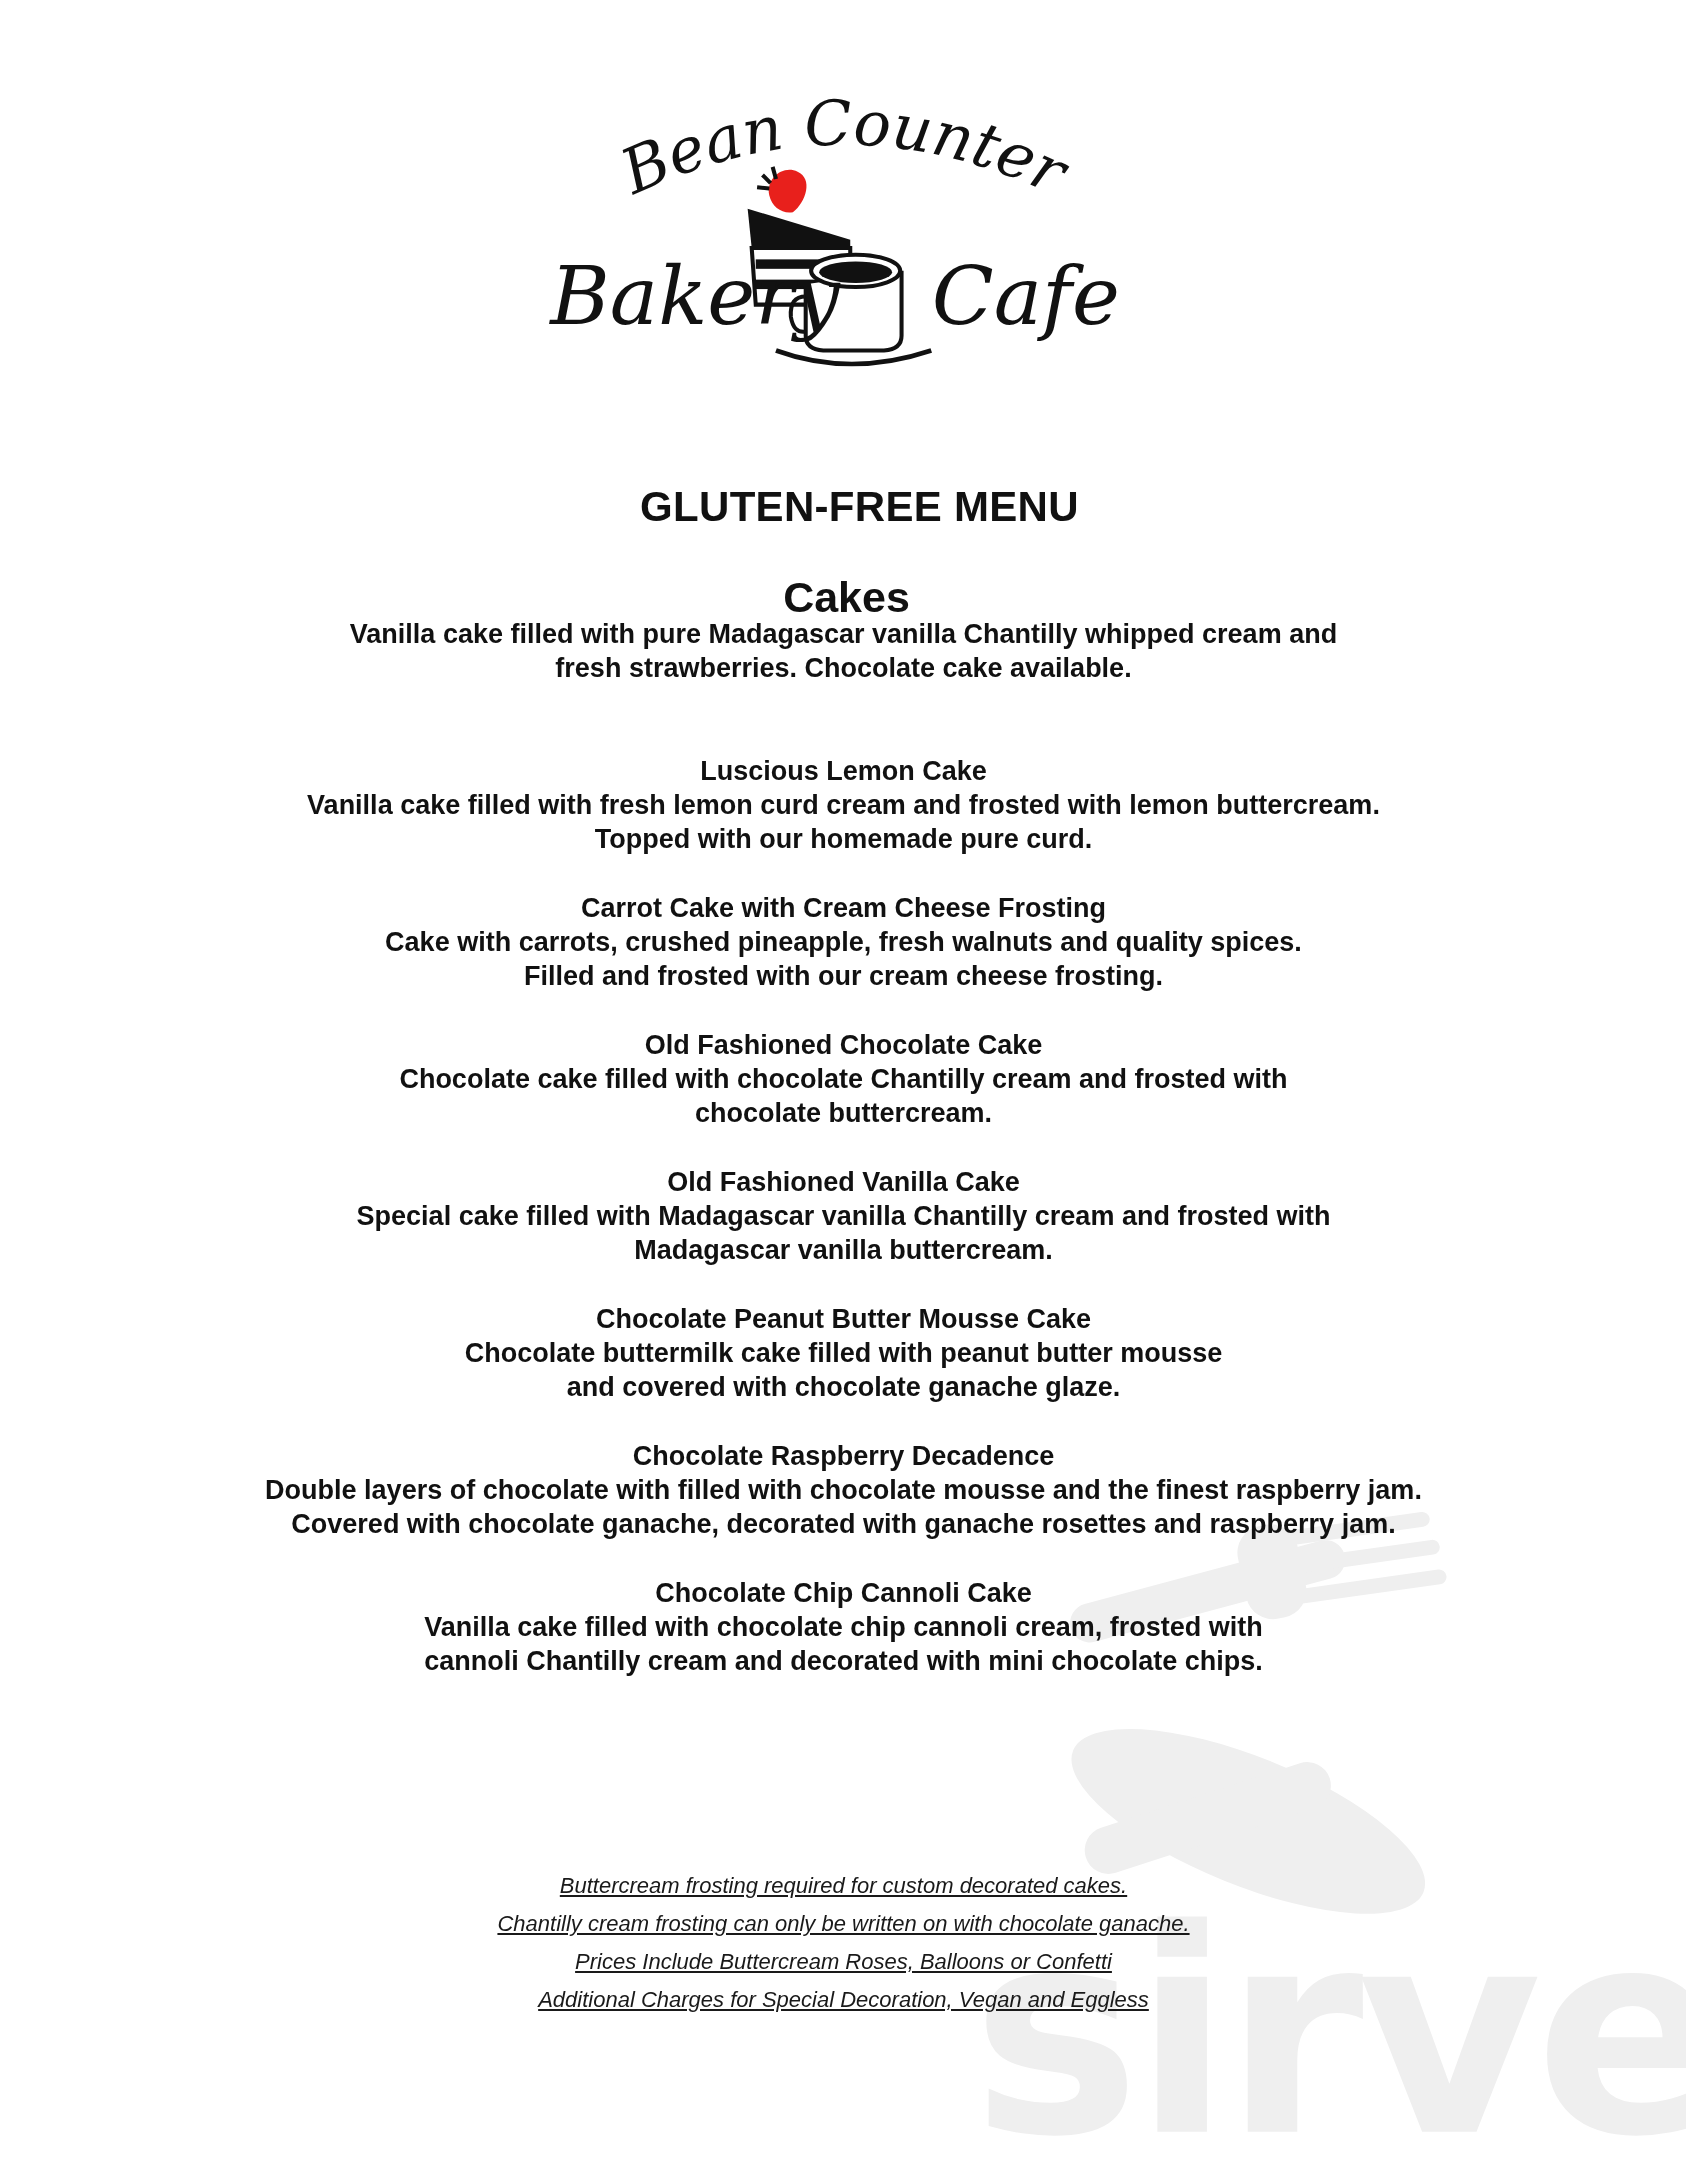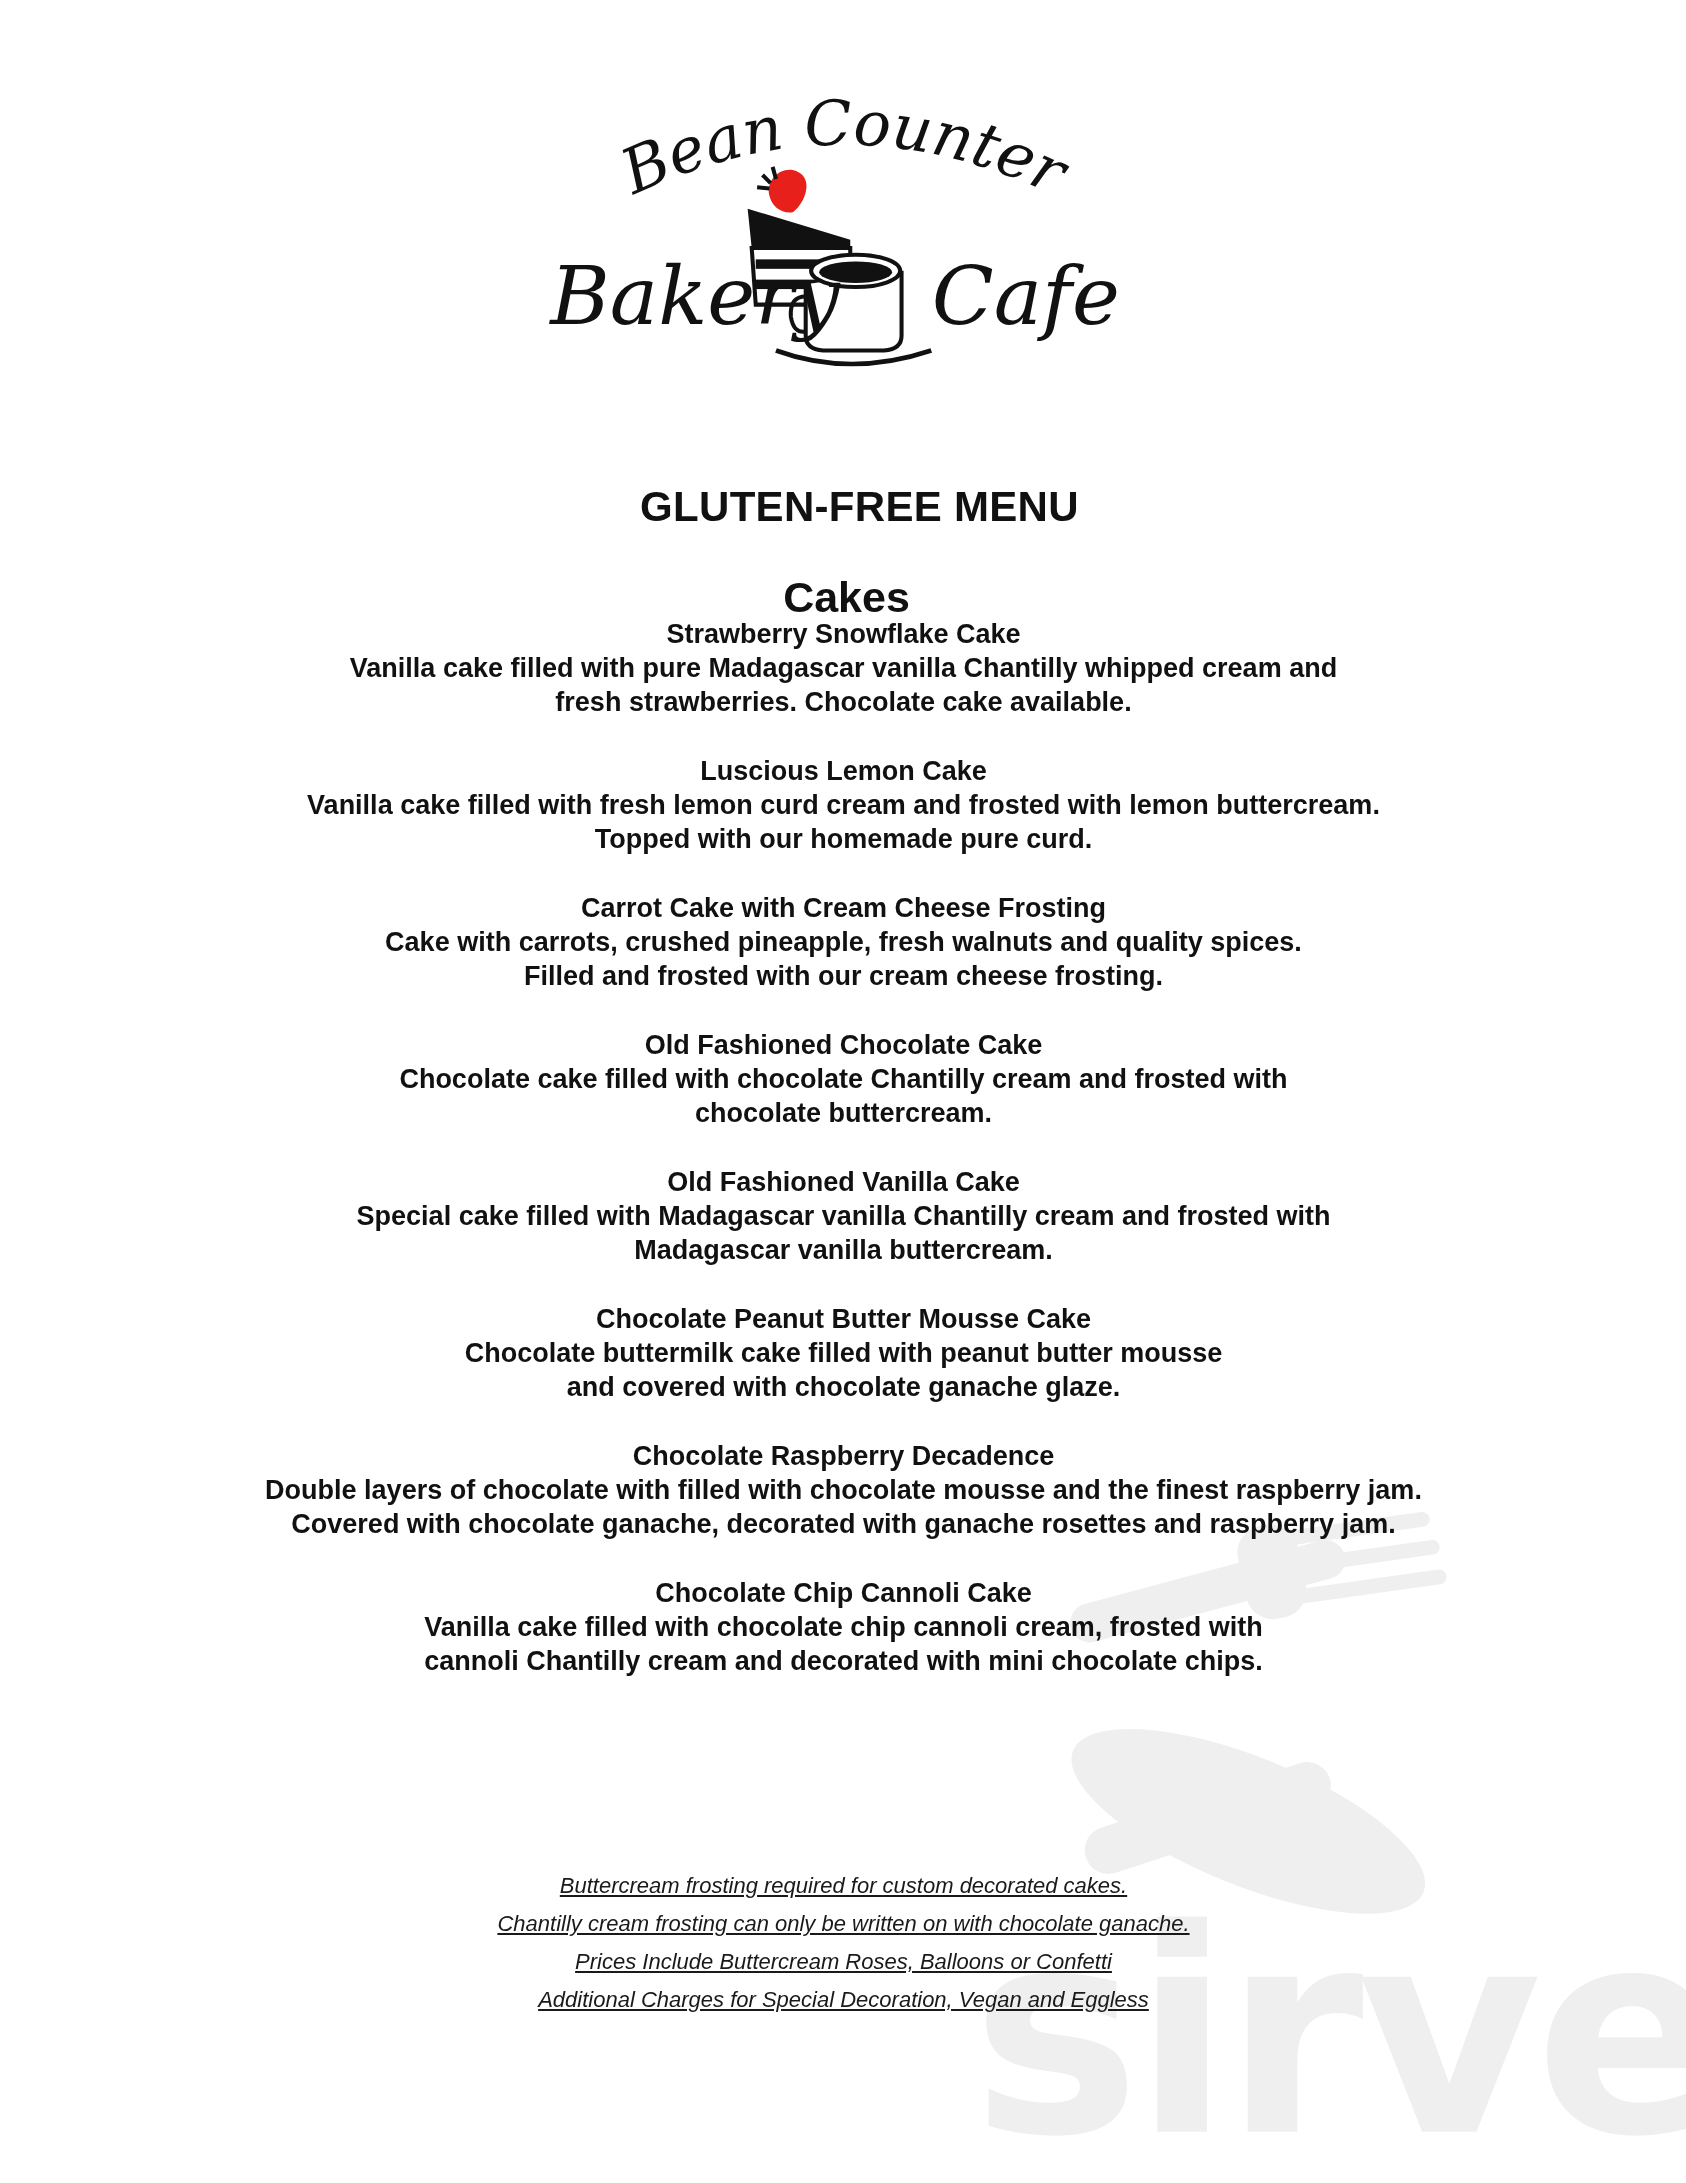--- a/index.html
+++ b/index.html
@@ -76,21 +76,20 @@
     <text class="logo-text" x="730" y="340" text-anchor="middle" font-size="120">Cafe</text>
   </svg>
 </div>
 
 <div class="menu">
   <h1 class="page-title">GLUTEN-FREE MENU</h1>
   <h2 class="section-title">Cakes</h2>
 
   <div class="items">
     <div class="item">
-      <p class="item-name">Strawberry Snowflake Cake</p>
       <p class="item-desc">
         <span>Vanilla cake filled with pure Madagascar vanilla Chantilly whipped cream and</span>
         <span>fresh strawberries. Chocolate cake available.</span>
       </p>
     </div>
     <div class="item">
       <p class="item-name">Luscious Lemon Cake</p>
       <p class="item-desc">
         <span>Vanilla cake filled with fresh lemon curd cream and frosted with lemon buttercream.</span>
         <span>Topped with our homemade pure curd.</span>

